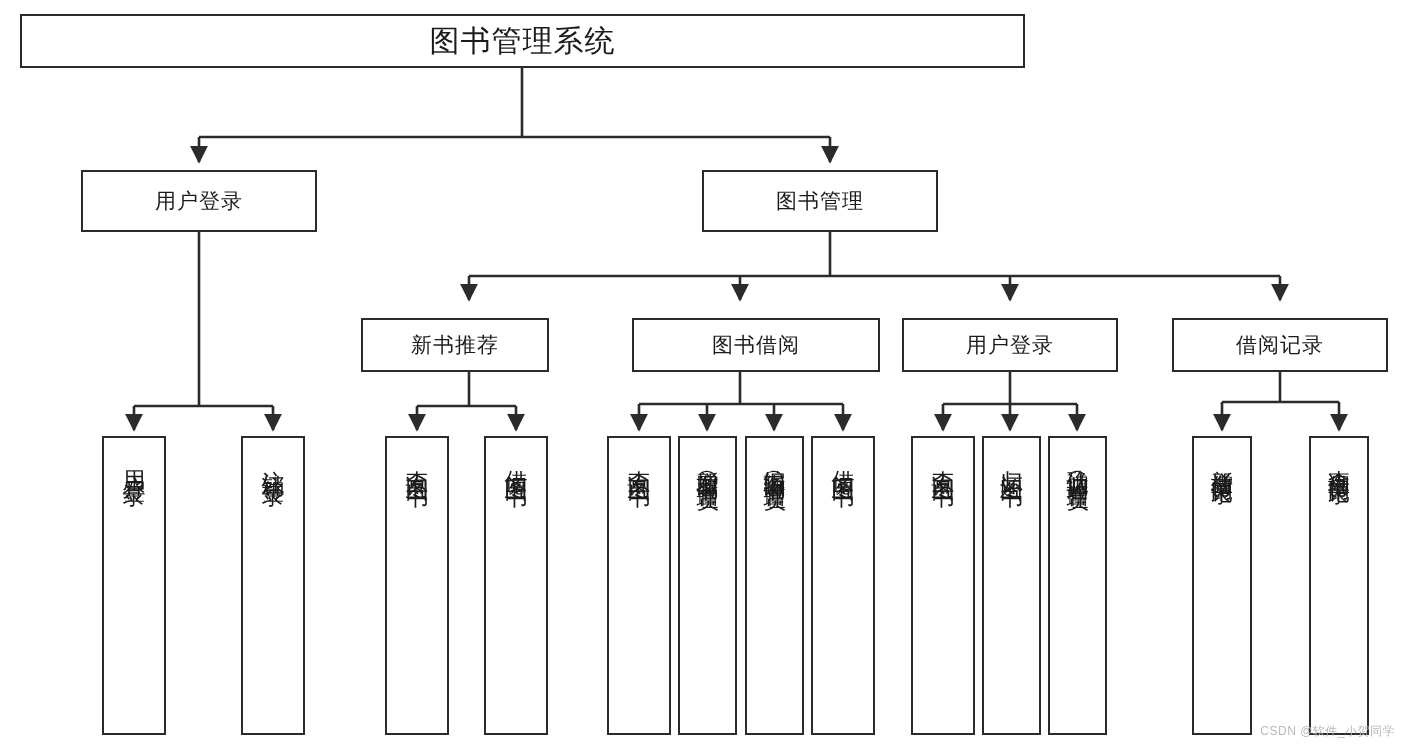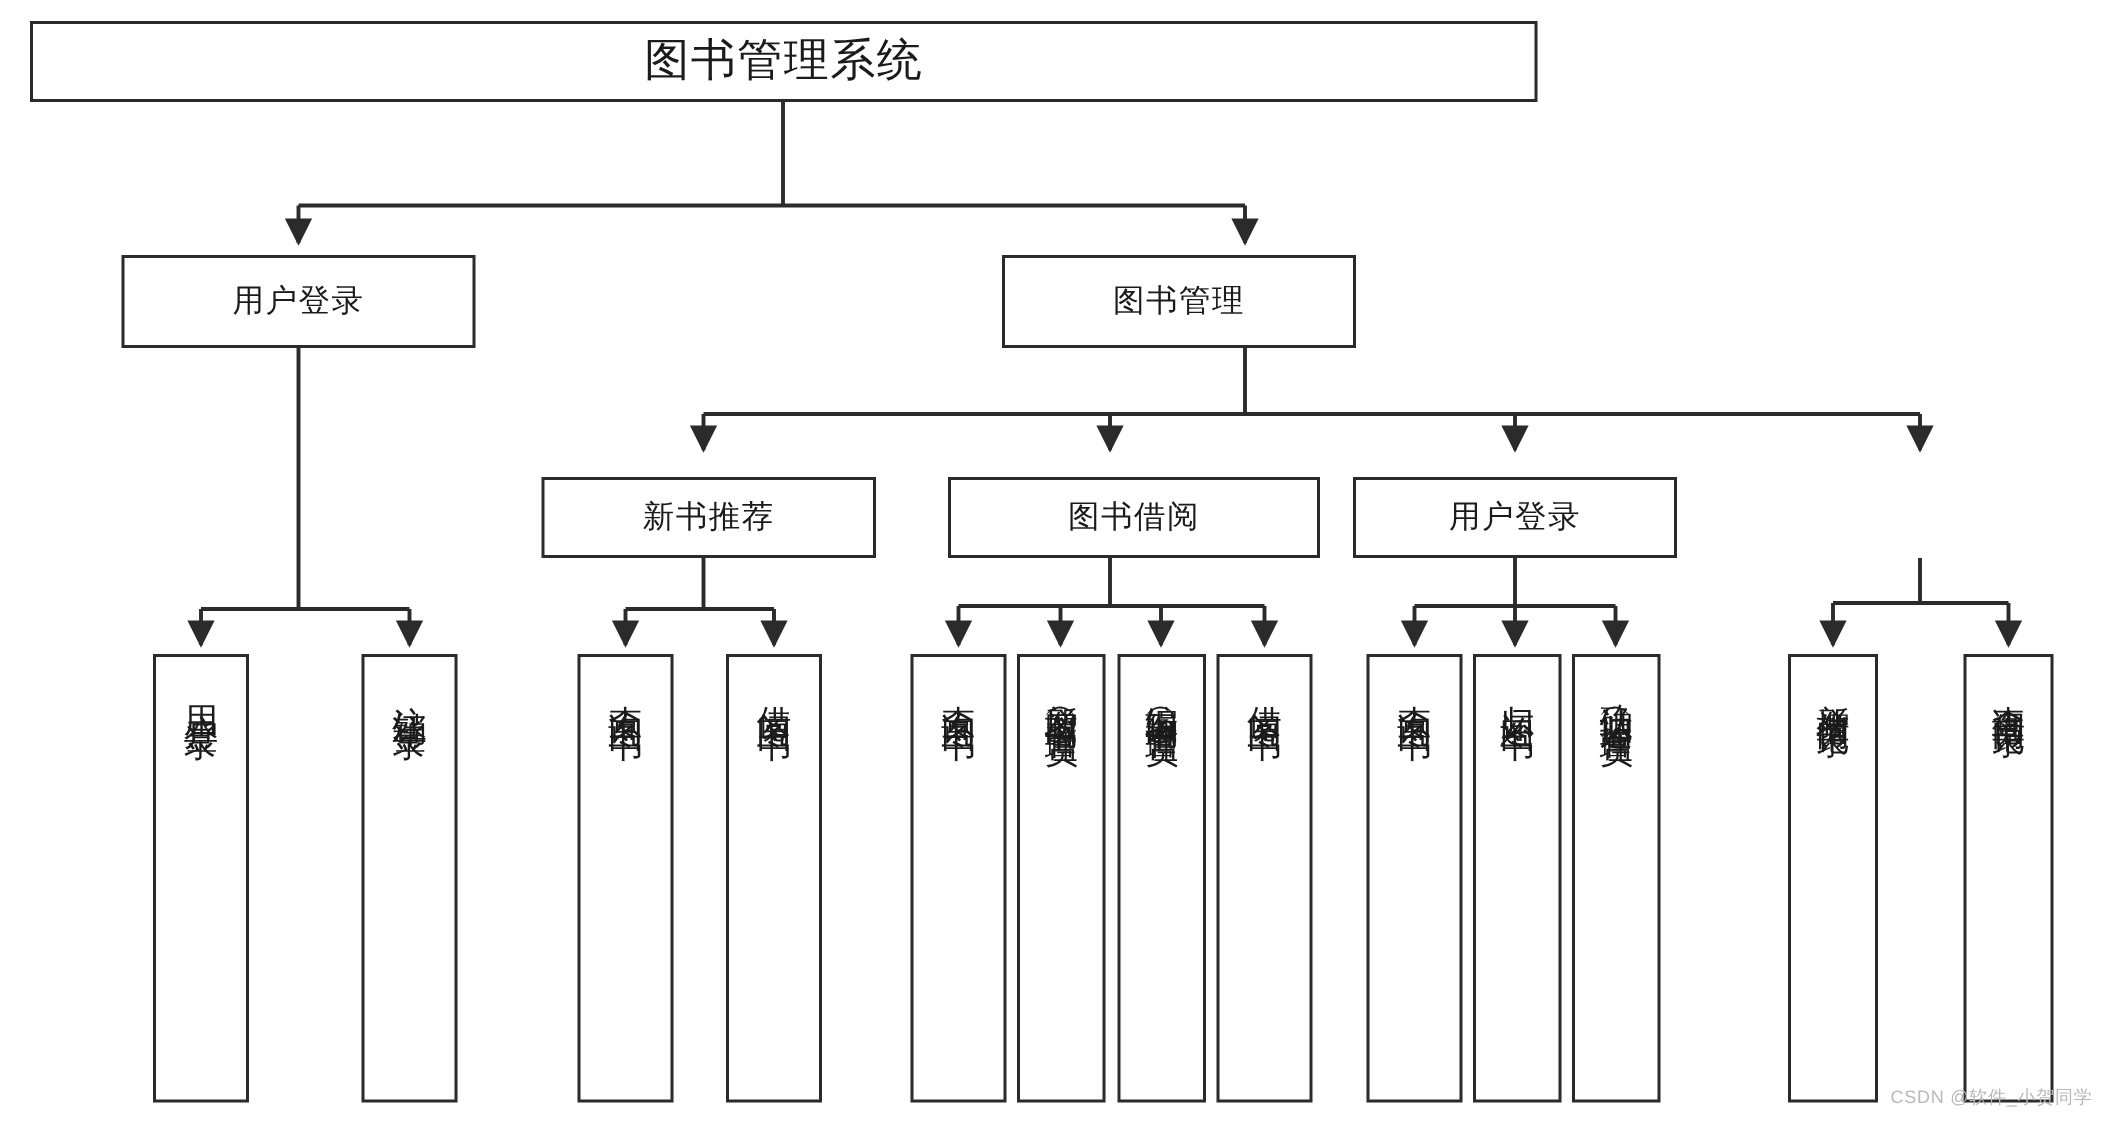--- a/index.html
+++ b/index.html
@@ -132,33 +132,36 @@
     </g>
   </svg>
 
   <div class="node root horiz" style="left:20px; top:14px; width:1005px; height:54px;">
     <span class="label">图书管理系统</span>
   </div>
 
   <div class="node horiz" style="left:81px; top:170px; width:236px; height:62px;">
     <span class="label">用户登录</span>
   </div>
-  <div class="node horiz" style="left:668px; top:170px; width:236px; height:62px;">
+  <div class="node horiz" style="left:702px; top:170px; width:236px; height:62px;">
     <span class="label">图书管理</span>
   </div>
 
-  <div class="node horiz" style="left:361px; top:318px; width:223px; height:54px;">
+  <div class="node horiz" style="left:361px; top:318px; width:188px; height:54px;">
     <span class="label">新书推荐</span>
   </div>
   <div class="node horiz" style="left:632px; top:318px; width:248px; height:54px;">
     <span class="label">图书借阅</span>
   </div>
   <div class="node horiz" style="left:902px; top:318px; width:216px; height:54px;">
     <span class="label">用户登录</span>
   </div>
+  <div class="node horiz" style="left:1172px; top:318px; width:216px; height:54px;">
+    <span class="label">借阅记录</span>
+  </div>
 
   <div class="node vert" style="left:102px; top:436px; width:64px; height:299px;">
     <span class="label">用户登录</span>
   </div>
   <div class="node vert" style="left:241px; top:436px; width:64px; height:299px;">
     <span class="label">注销登录</span>
   </div>
 
   <div class="node vert" style="left:385px; top:436px; width:64px; height:299px;">
     <span class="label">查询图书</span>

